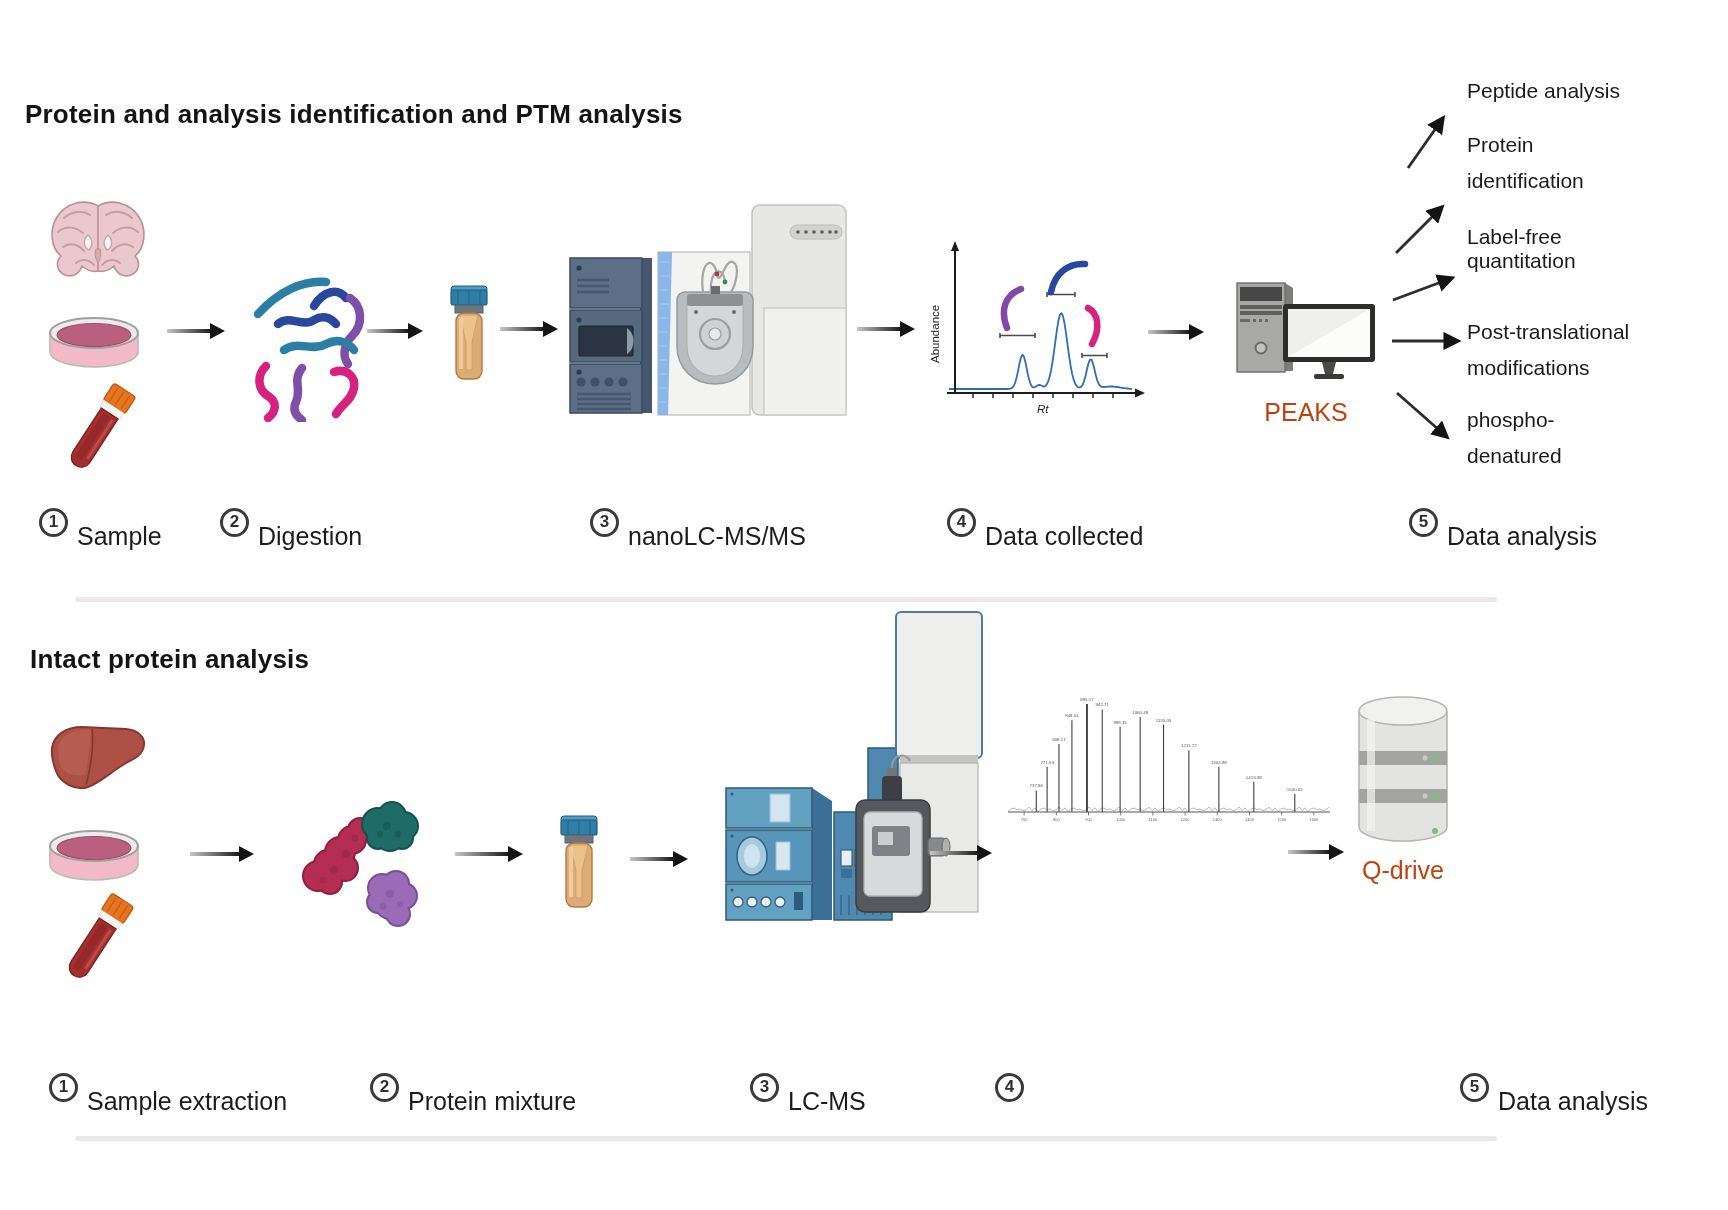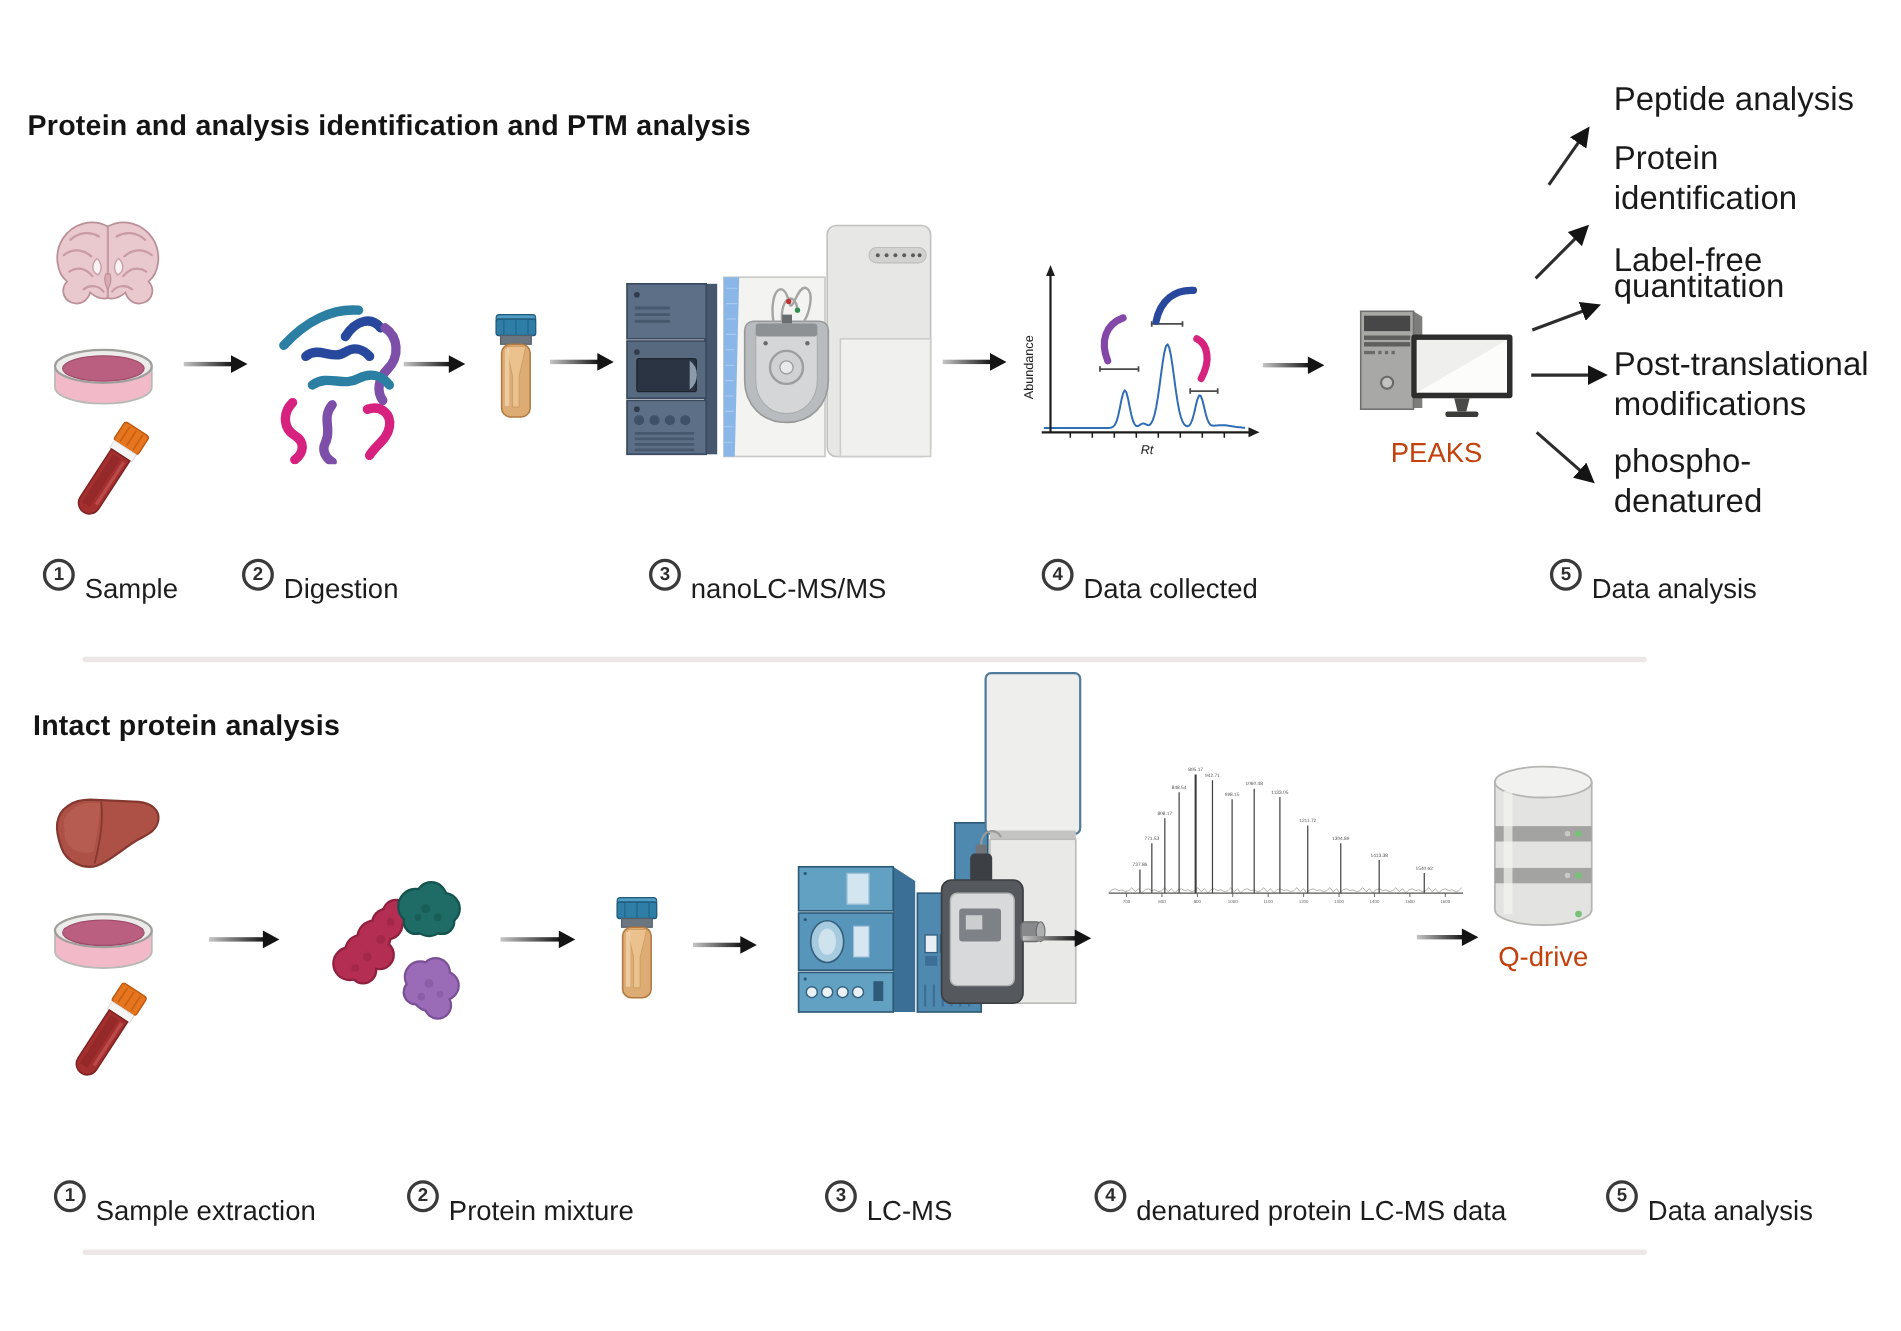--- a/index.html
+++ b/index.html
@@ -6,21 +6,21 @@
   body{width:1728px;height:1210px;position:relative;overflow:hidden;
        font-family:"Liberation Sans",sans-serif;color:#1a1a1a;}
   .abs{position:absolute;}
   .title{font-size:26px;font-weight:700;color:#141414;letter-spacing:.2px;}
   .divider{position:absolute;height:5px;background:#ece8e8;border-radius:3px;}
   .step{position:absolute;display:flex;align-items:center;gap:9px;height:32px;}
   .stepnum{width:29px;height:29px;box-sizing:border-box;border:3.4px solid #3a3a3a;
            border-radius:50%;display:flex;align-items:center;justify-content:center;
            font-size:17px;font-weight:700;color:#2e2e2e;background:#fff;flex:0 0 auto;}
   .steplabel{font-size:25px;color:#1c1c1c;white-space:nowrap;margin-top:28px;}
-  .outline{position:absolute;left:1467px;font-size:30px;color:#1a1a1a;white-space:nowrap;line-height:30px;}
+  .outline{position:absolute;left:1467px;font-size:21px;color:#1a1a1a;white-space:nowrap;line-height:30px;}
   .caption{position:absolute;font-size:25px;color:#c2410c;text-align:center;}
   .arrow{position:absolute;height:16px;display:flex;align-items:center;}
   .arrow .shaft{height:3.6px;flex:1;background:linear-gradient(to right,#c6c6c6,#161616);}
   .arrow .head{width:0;height:0;border-top:8px solid transparent;border-bottom:8px solid transparent;
                border-left:15px solid #141414;margin-left:-1px;}
   svg{display:block;}
 </style>
 </head>
 <body>
 
@@ -549,20 +549,19 @@
 <div class="step" style="left:370px;top:1071px;">
     <span class="stepnum">2</span>
     <span class="steplabel">Protein mixture</span>
   </div>
 <div class="step" style="left:750px;top:1071px;">
     <span class="stepnum">3</span>
     <span class="steplabel">LC-MS</span>
   </div>
 <div class="step" style="left:995px;top:1071px;">
     <span class="stepnum">4</span>
-    <span class="steplabel">denatured protein LC-MS data</span>
   </div>
 <div class="step" style="left:1460px;top:1071px;">
     <span class="stepnum">5</span>
     <span class="steplabel">Data analysis</span>
   </div>
 
 <div class="divider" style="left:75px;top:1136px;width:1422px;"></div>
 
 </body></html>

